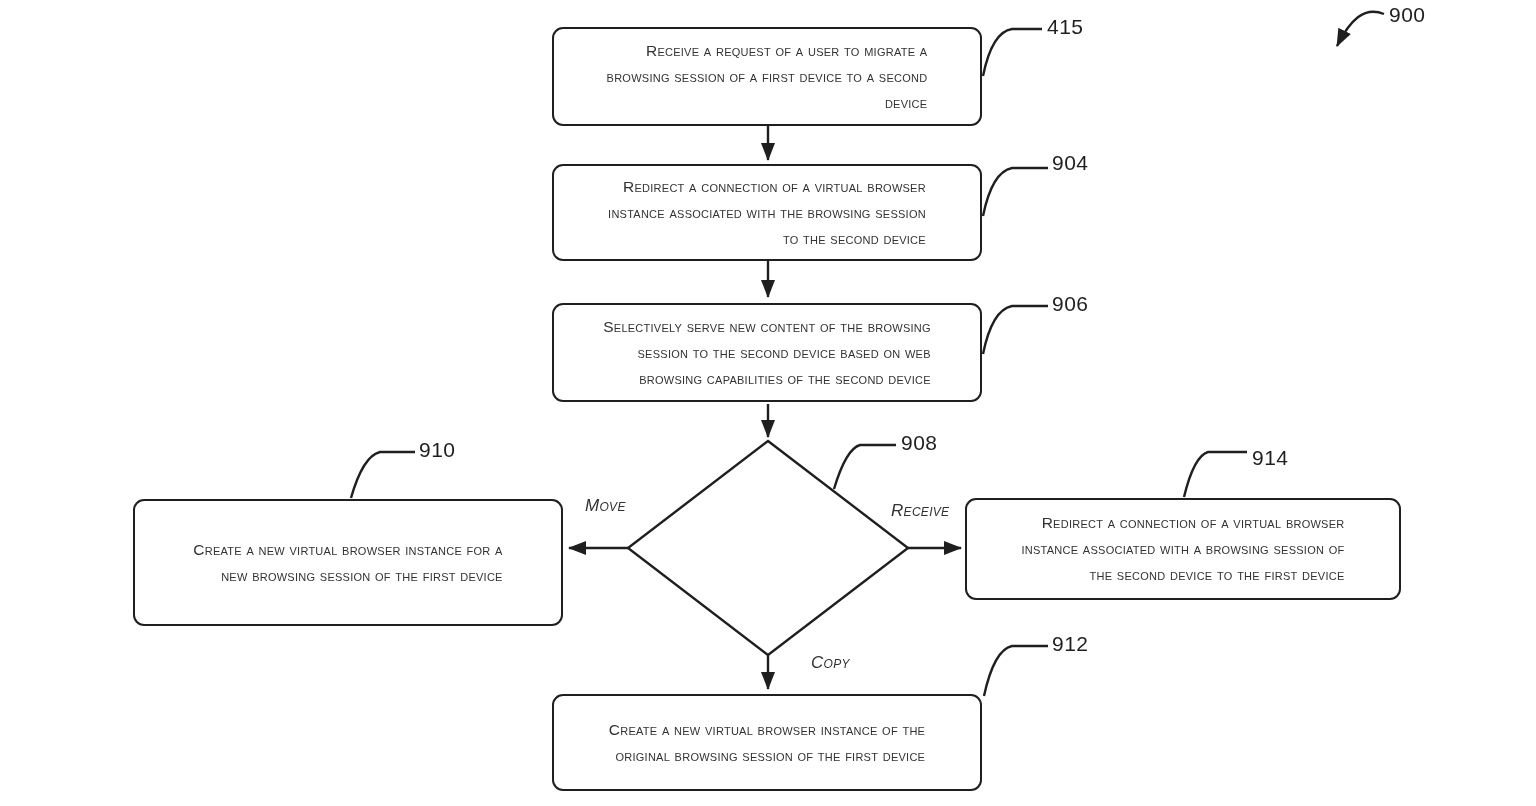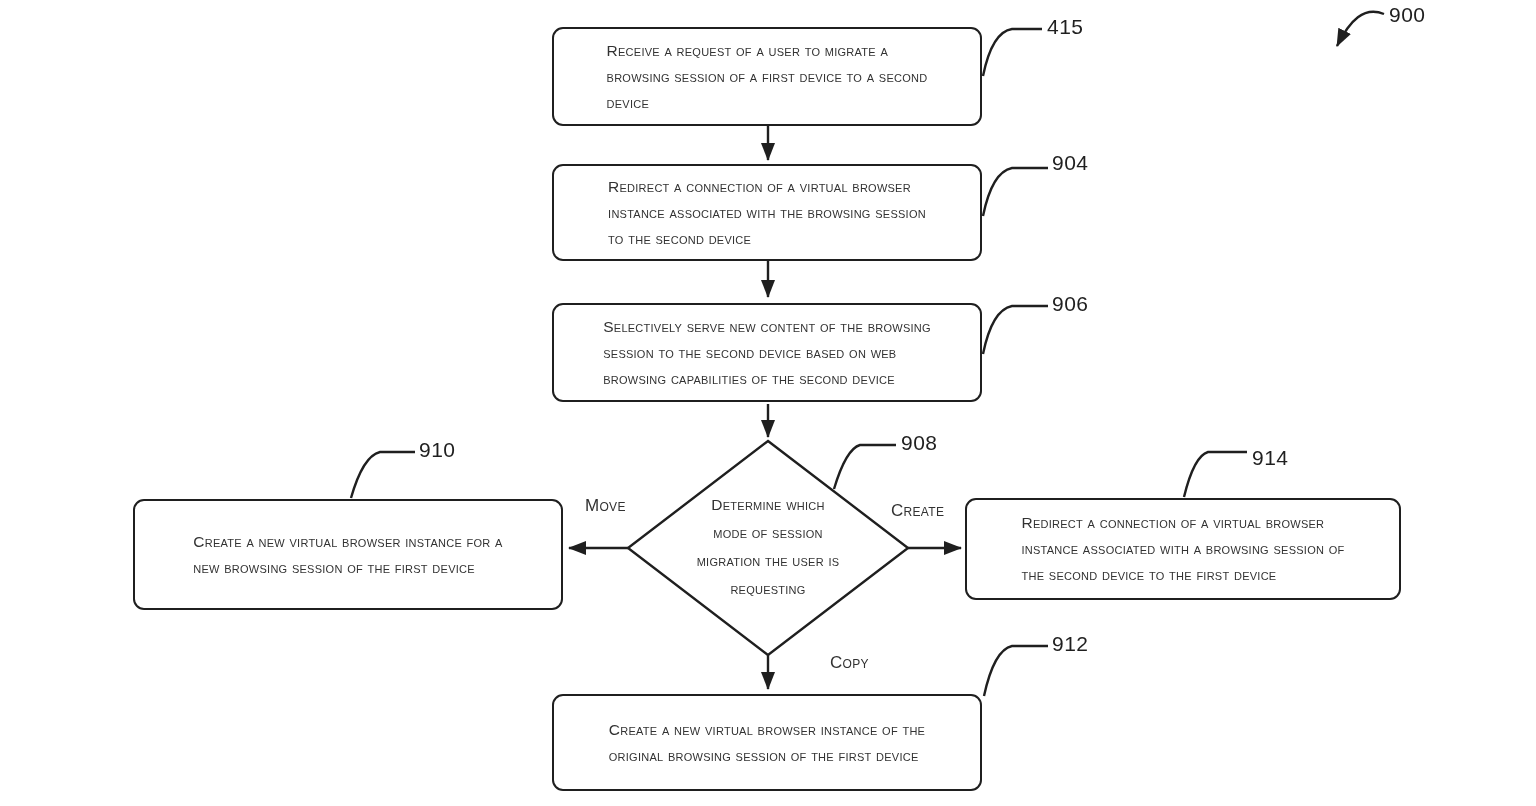--- a/index.html
+++ b/index.html
@@ -23,21 +23,21 @@
     position:absolute;
     border:2px solid var(--line,#1f1f1f);
     border-radius:11px;
     background:var(--background,#fff);
     display:flex; align-items:center; justify-content:center;
     box-sizing:border-box;
     padding:0 8px;
   }
   .boxtext {
     display:block;
-    text-align:left;
+    text-align:right;
     font-variant:small-caps;
     color:var(--text,#323232);
     font-size:15.5px;
     line-height:26px;
     letter-spacing:.25px;
     white-space:pre-line;
   }
   .dlabel {
     position:absolute;
     text-align:center;
@@ -55,20 +55,21 @@
     line-height:24px;
     letter-spacing:.5px;
   }
   .branch {
     position:absolute;
     font-variant:small-caps;
     color:var(--text,#323232);
     font-size:17px;
     line-height:20px;
     letter-spacing:.3px;
+    font-style:italic;
   }
 </style>
 </head>
 <body>
 
 <div id="canvas">
 
   <svg id="connectors" viewBox="0 0 1536 806">
     <defs>
       <marker id="arw" markerUnits="userSpaceOnUse" markerWidth="20" markerHeight="16" refX="17" refY="7" orient="auto">
@@ -107,44 +108,40 @@
 instance associated with the browsing session
 to the second device</span>
   </div>
 
   <div class="box" style="left:552px; top:303px; width:430px; height:99px;">
     <span class="boxtext">Selectively serve new content of the browsing
 session to the second device based on web
 browsing capabilities of the second device</span>
   </div>
 
-  <div class="box" style="left:133px; top:499px; width:430px; height:111px;">
+  <div class="box" style="left:133px; top:499px; width:430px; height:127px;">
     <span class="boxtext">Create a new virtual browser instance for a
 new browsing session of the first device</span>
   </div>
 
   <div class="box" style="left:965px; top:498px; width:436px; height:102px;">
     <span class="boxtext">Redirect a connection of a virtual browser
 instance associated with a browsing session of
 the second device to the first device</span>
   </div>
 
   <div class="box" style="left:552px; top:694px; width:430px; height:97px;">
     <span class="boxtext">Create a new virtual browser instance of the
 original browsing session of the first device</span>
   </div>
 
-  <div class="dlabel" style="left:656px; top:491px; width:224px;">Determine which
-mode of session
-migration the user is
-requesting</div>
 
   <div class="branch" style="left:585px; top:496px;">Move</div>
-  <div class="branch" style="left:891px; top:501px;">Create</div>
-  <div class="branch" style="left:830px; top:653px;">Copy</div>
+  <div class="branch" style="left:891px; top:501px;">Receive</div>
+  <div class="branch" style="left:811px; top:653px;">Copy</div>
 
   <div class="ref" style="left:1047px; top:15px;">415</div>
   <div class="ref" style="left:1052px; top:151px;">904</div>
   <div class="ref" style="left:1052px; top:292px;text-align:right;">906</div>
   <div class="ref" style="left:901px;  top:431px;text-align:right;">908</div>
   <div class="ref" style="left:419px;  top:438px;text-align:center;">910</div>
   <div class="ref" style="left:1252px; top:446px;">914</div>
   <div class="ref" style="left:1052px; top:632px;">912</div>
   <div class="ref" style="left:1389px; top:3px;">900</div>
 

